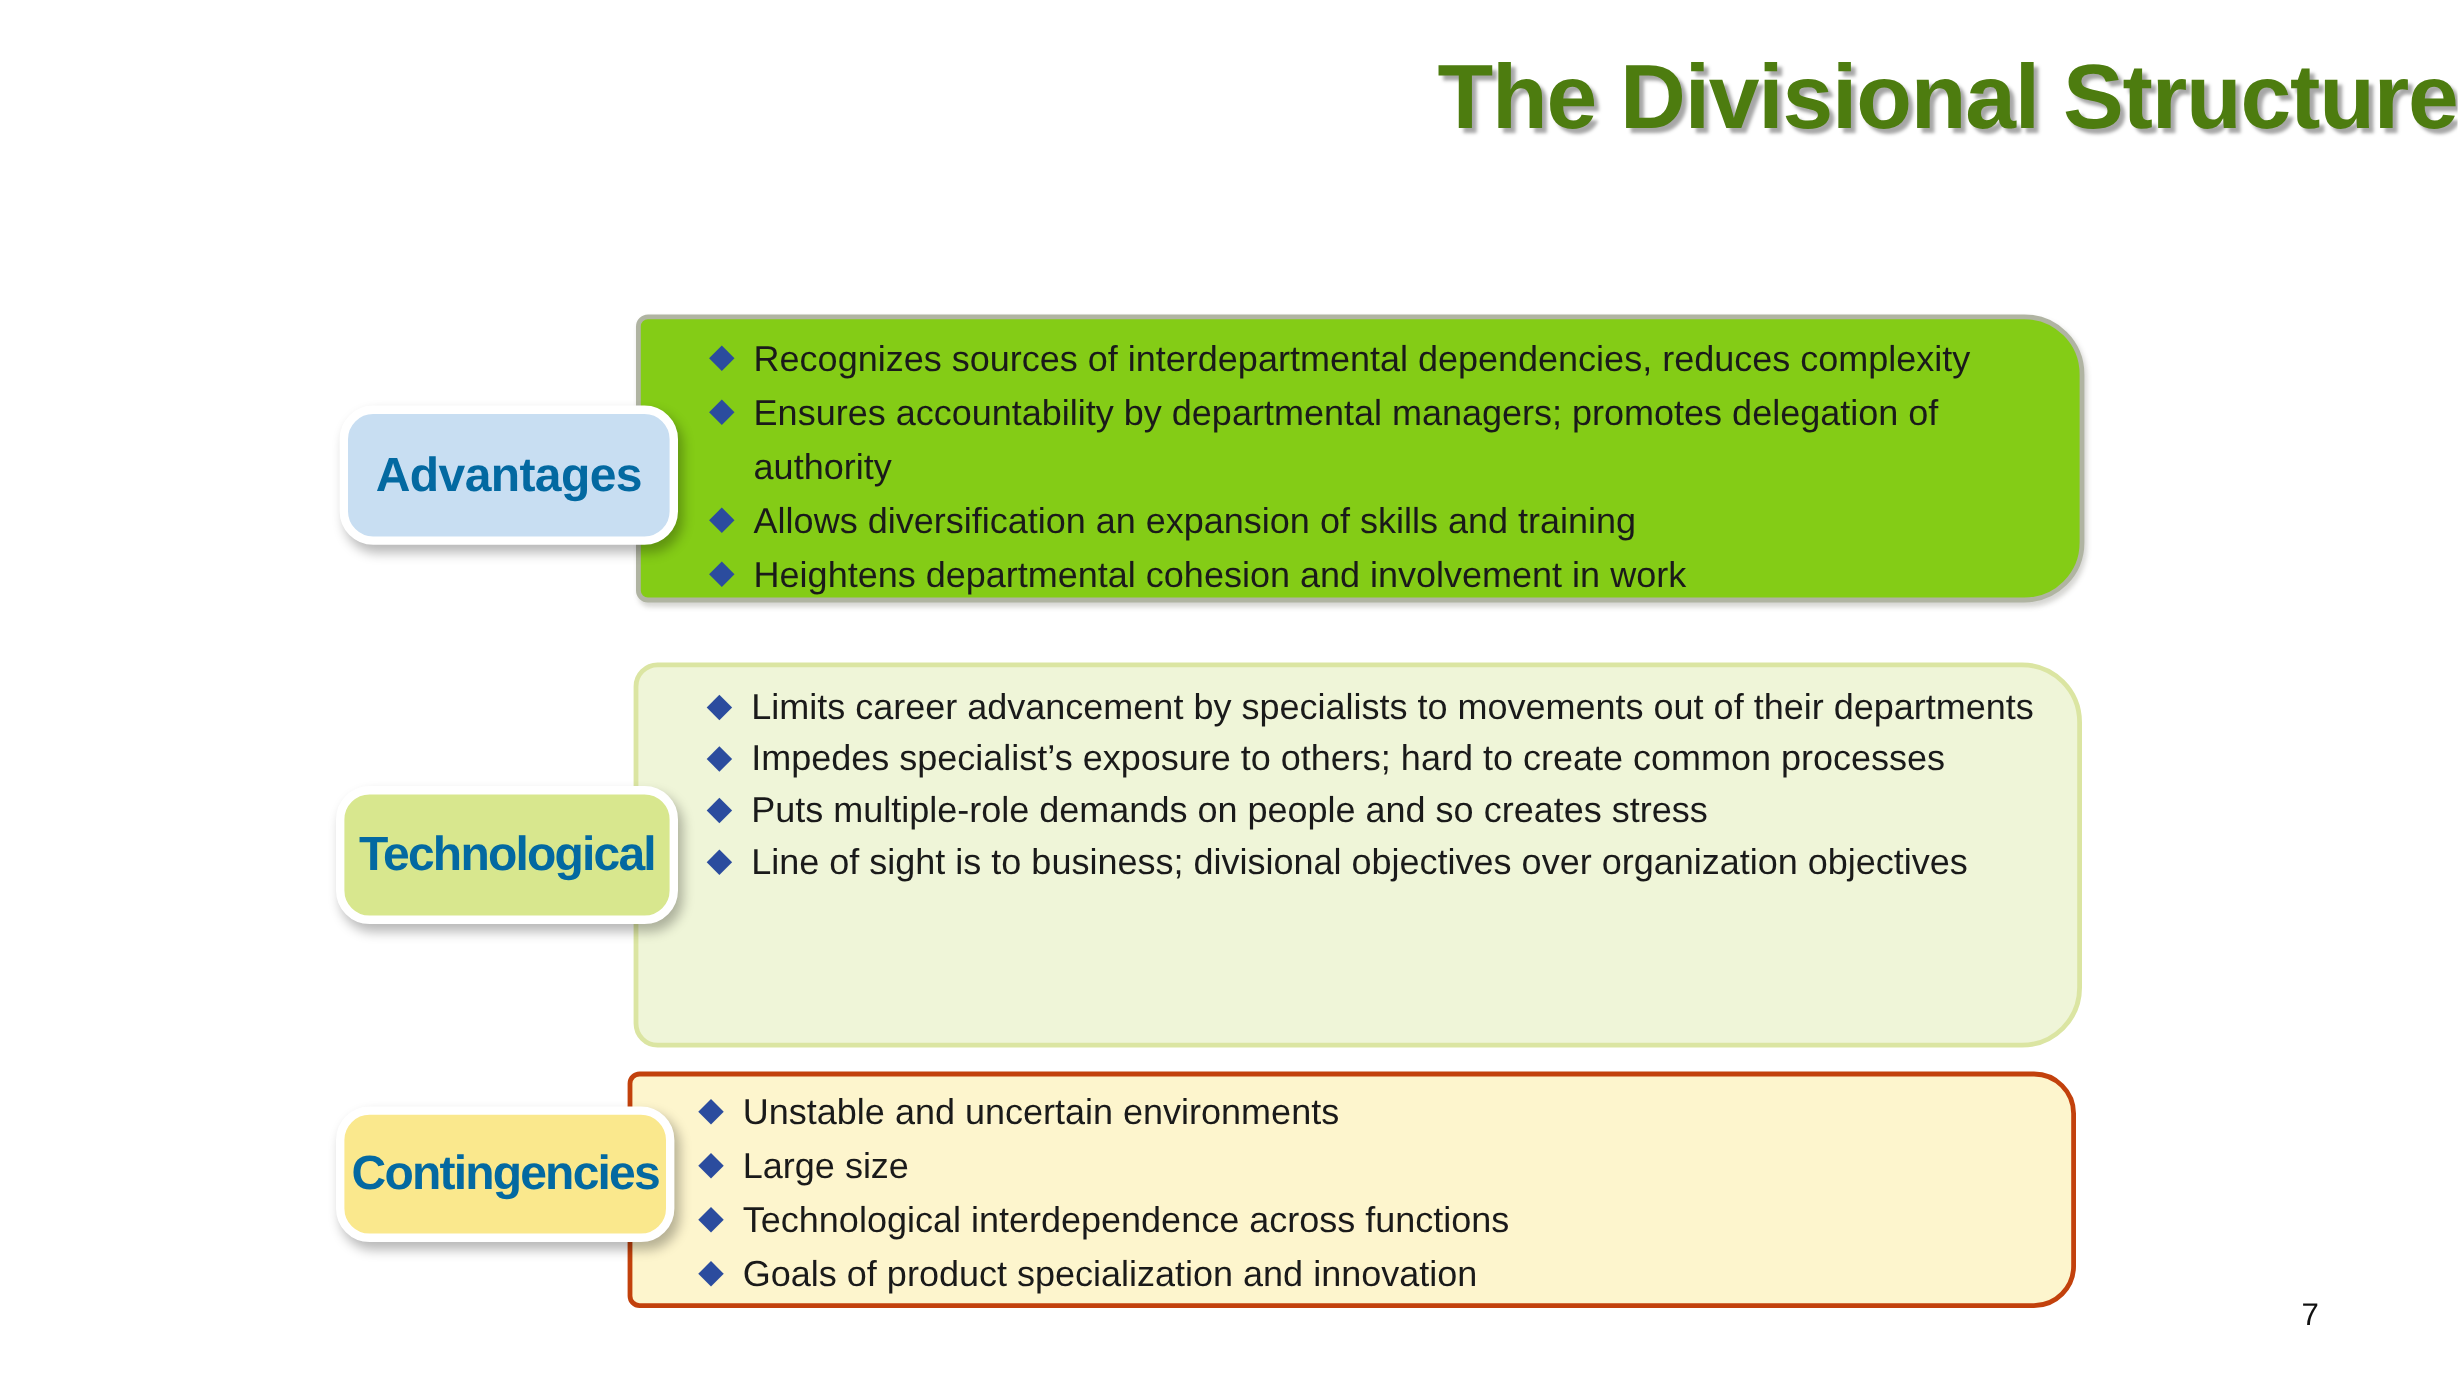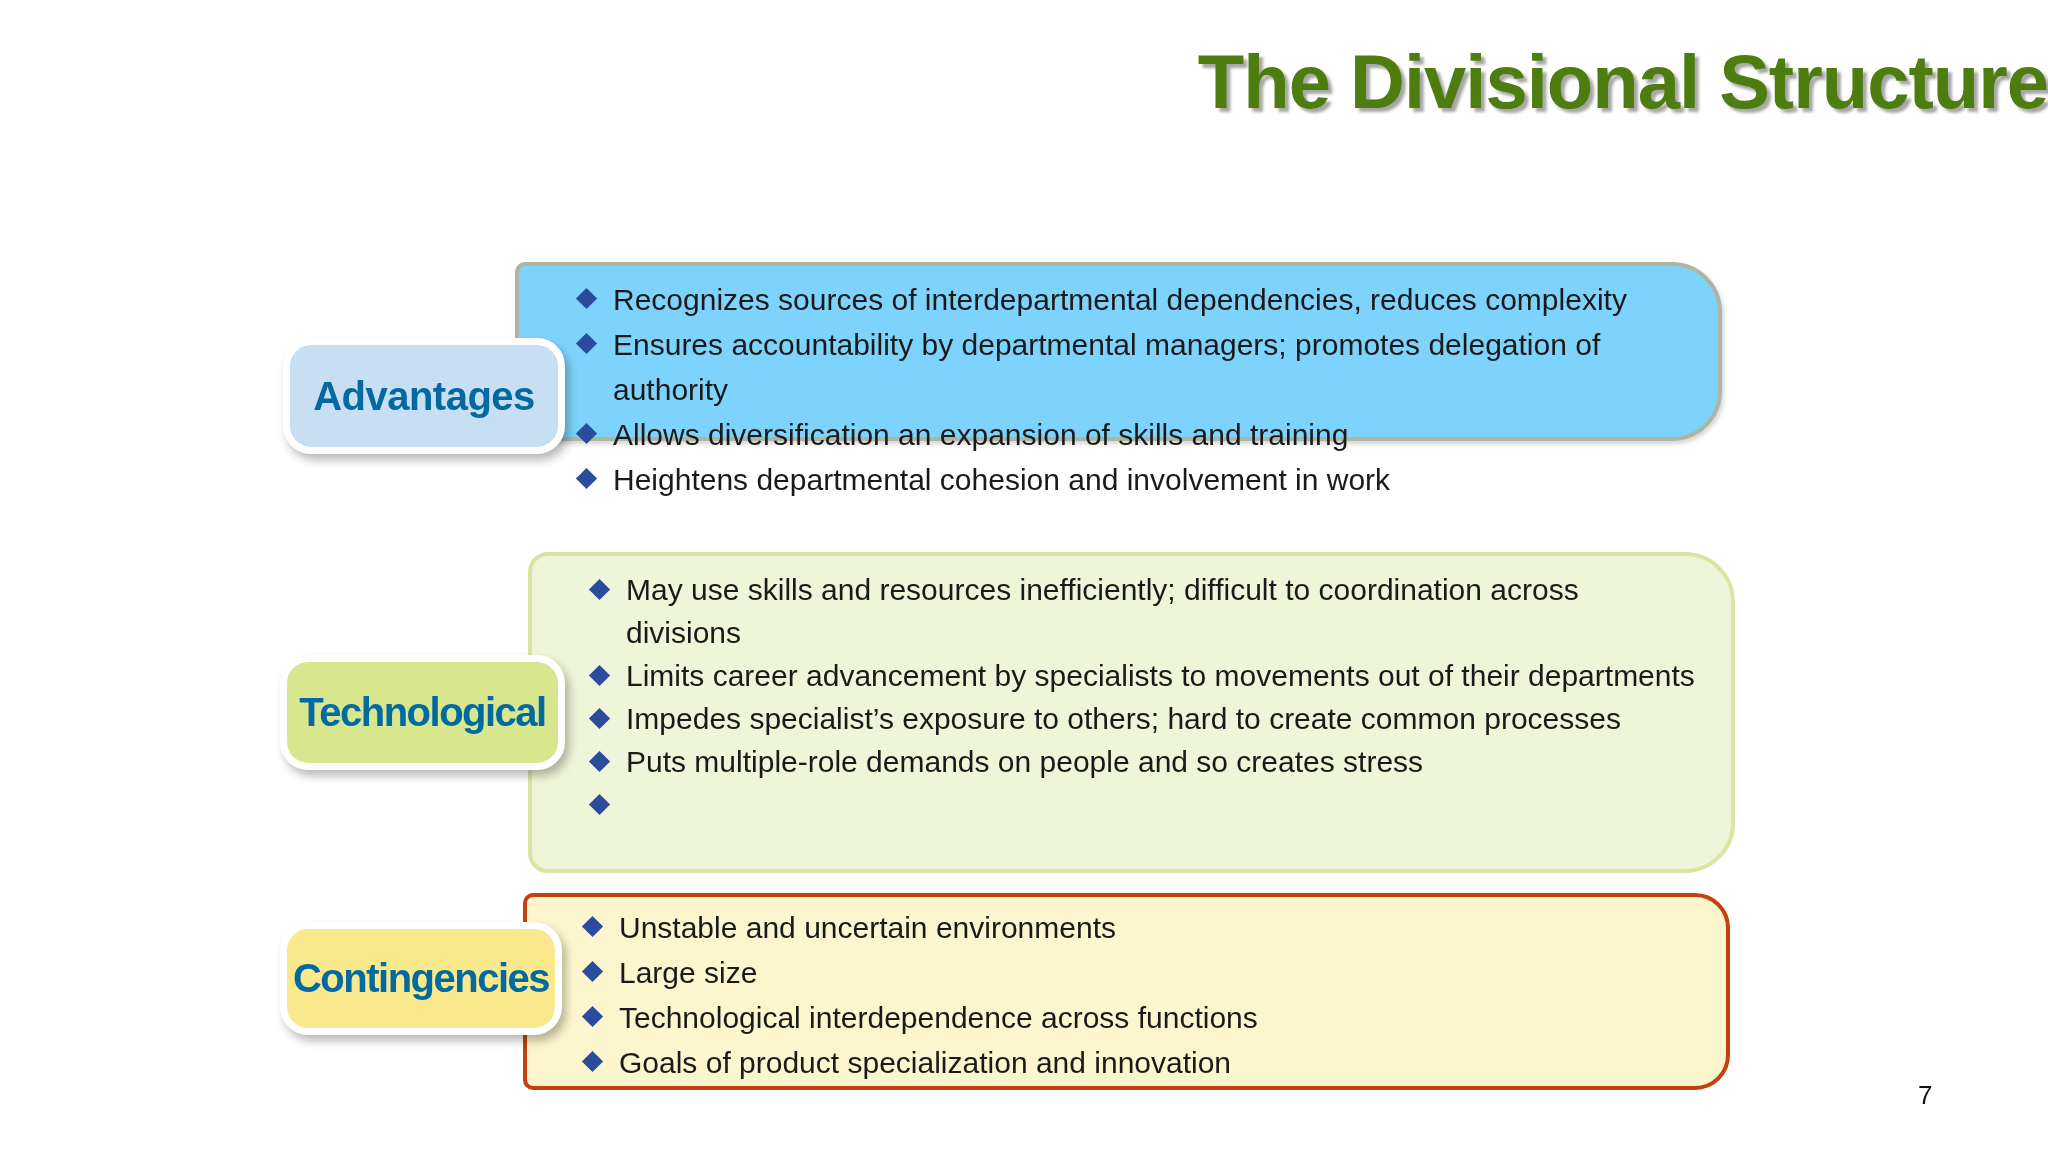--- a/index.html
+++ b/index.html
@@ -34,23 +34,23 @@
     text-shadow: 4px 4px 3px rgba(0,0,0,0.35);
   }
 
   .content-box {
     position: absolute;
     box-sizing: border-box;
     z-index: 1;
   }
 
   .box-advantages {
-    left: 515px; top: 262px;
-    width: 1207px; height: 179px;
-    background: #7dd3fc;
+    left: 530px; top: 262px;
+    width: 1207px; height: 240px;
+    background: #84cc16;
     border: 4px solid #b0b4a2;
     border-radius: 10px 50px 50px 10px;
     box-shadow: 2px 3px 4px rgba(90,90,80,0.25);
   }
 
   .box-disadvantages {
     left: 528px; top: 552px;
     width: 1207px; height: 321px;
     background: #eff5d8;
     border: 4px solid #dbe5a2;
@@ -149,25 +149,24 @@
       <li><span class="diamond"></span><span>Allows diversification an expansion of skills and training</span></li>
       <li><span class="diamond"></span><span>Heightens departmental cohesion and involvement in work</span></li>
     </ul>
   </section>
   <div class="label-box label-advantages">
     <span>Advantages</span>
   </div>
 
   <section class="content-box box-disadvantages">
     <ul class="bullets">
-      <li><span class="diamond"></span><span>May use skills and resources inefficiently; difficult to coordination across divisions</span></li>
       <li><span class="diamond"></span><span>Limits career advancement by specialists to movements out of their departments</span></li>
       <li><span class="diamond"></span><span>Impedes specialist’s exposure to others; hard to create common processes</span></li>
       <li><span class="diamond"></span><span>Puts multiple-role demands on people and so creates stress</span></li>
-      <li><span class="diamond"></span></li>
+      <li><span class="diamond"></span><span>Line of sight is to business; divisional objectives over organization objectives</span></li>
     </ul>
   </section>
   <div class="label-box label-disadvantages">
     <span>Technological</span>
   </div>
 
   <section class="content-box box-contingencies">
     <ul class="bullets">
       <li><span class="diamond"></span><span>Unstable and uncertain environments</span></li>
       <li><span class="diamond"></span><span>Large size</span></li>

